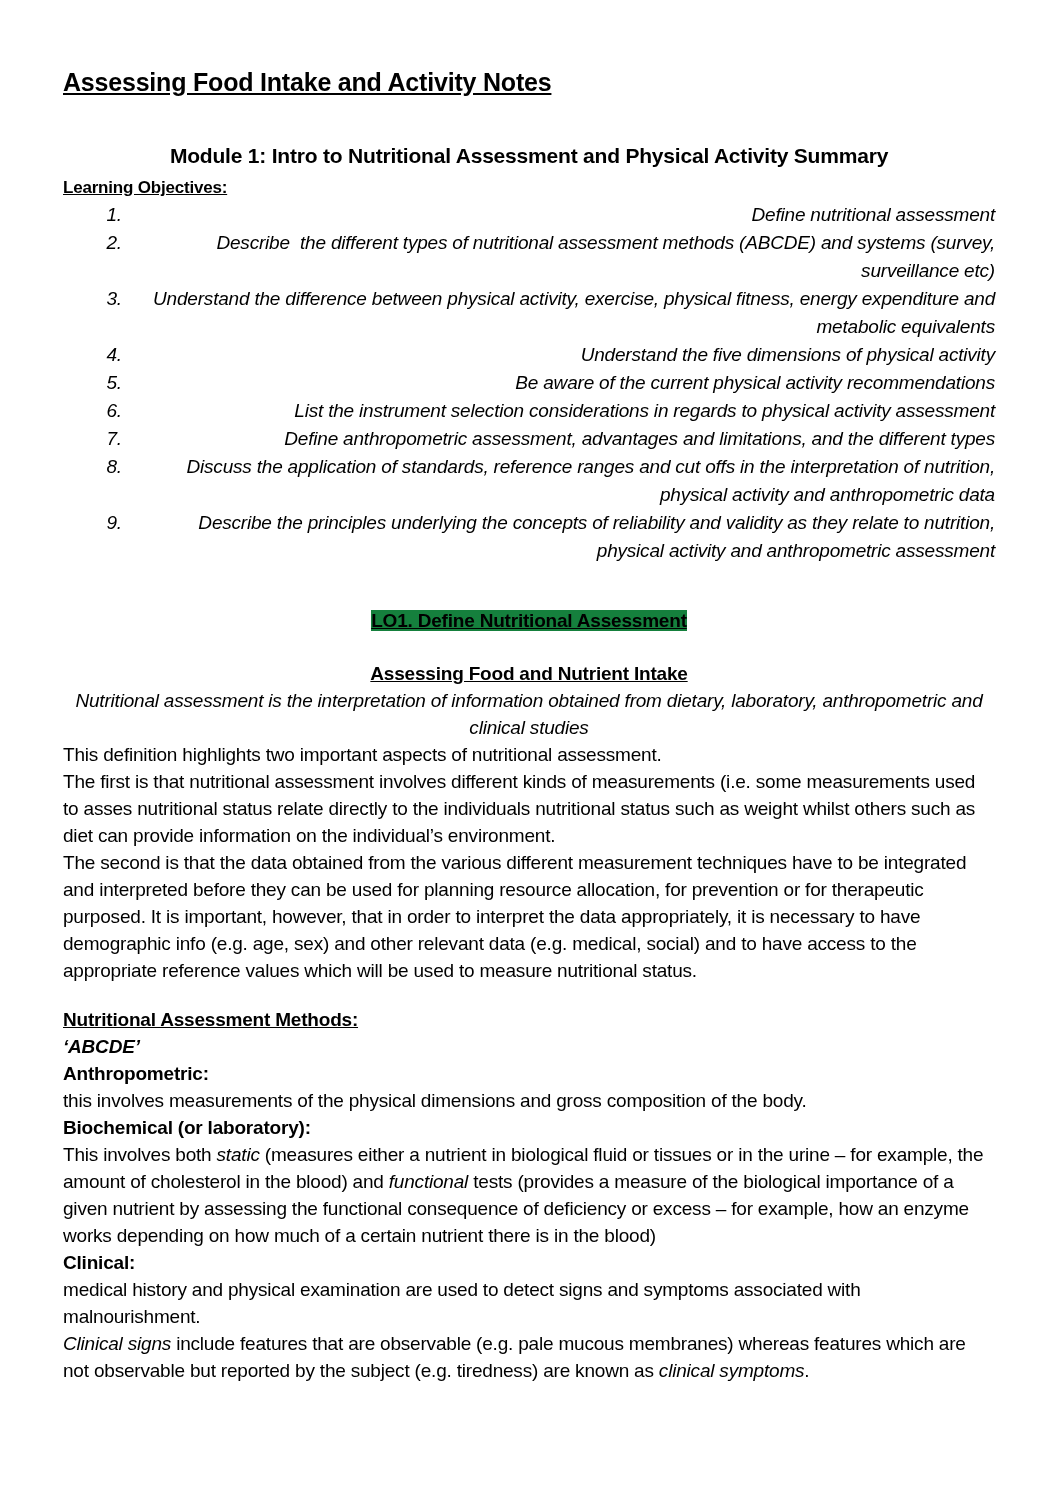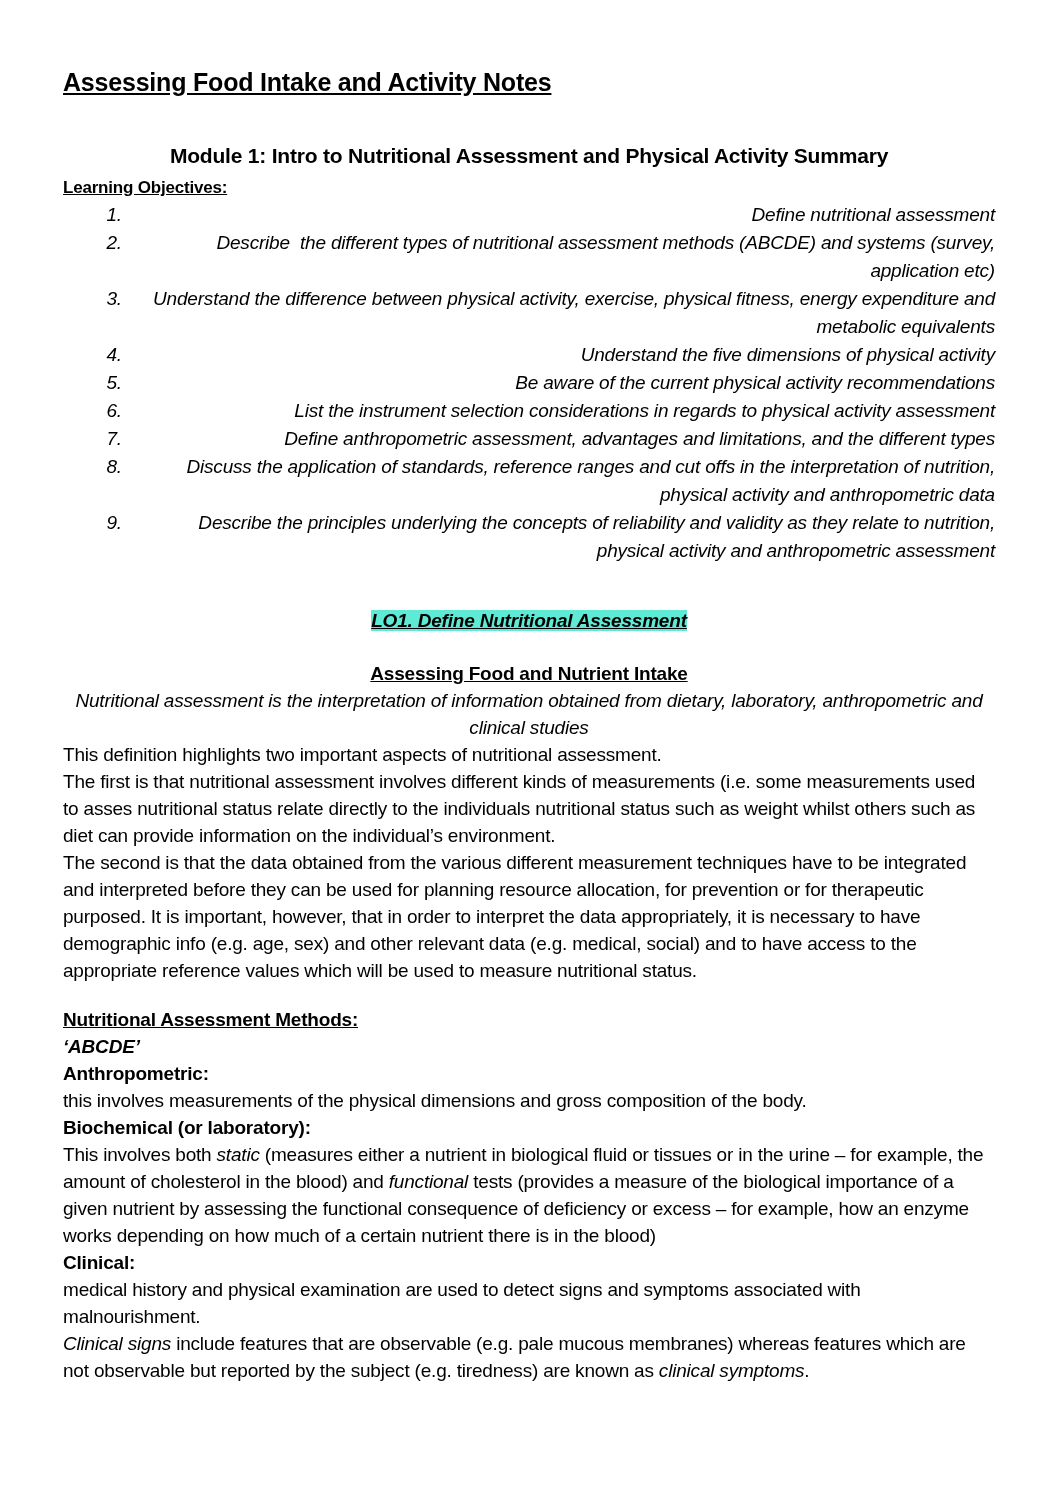--- a/index.html
+++ b/index.html
@@ -56,31 +56,31 @@
 <div class="page">
 
   <h1 class="title"><span class="u">Assessing Food Intake and Activity Notes</span></h1>
 
   <h2 class="module">Module 1: Intro to Nutritional Assessment and Physical Activity Summary</h2>
 
   <div class="lo-label"><span class="bold u">Learning Objectives:</span></div>
 
   <ol class="objectives">
     <li>Define nutritional assessment</li>
-    <li>Describe  the different types of nutritional assessment methods (ABCDE) and systems (survey, application etc)</li>
+    <li>Describe  the different types of nutritional assessment methods (ABCDE) and systems (survey, surveillance etc)</li>
     <li>Understand the difference between physical activity, exercise, physical fitness, energy expenditure and metabolic equivalents</li>
     <li>Understand the five dimensions of physical activity</li>
     <li>Be aware of the current physical activity recommendations</li>
     <li>List the instrument selection considerations in regards to physical activity assessment</li>
     <li>Define anthropometric assessment, advantages and limitations, and the different types</li>
     <li>Discuss the application of standards, reference ranges and cut offs in the interpretation of nutrition, physical activity and anthropometric data</li>
     <li>Describe the principles underlying the concepts of reliability and validity as they relate to nutrition, physical activity and anthropometric assessment</li>
   </ol>
 
-  <div class="center lo1-heading"><span class="hl bold u" style="background-color: #5eead4; font-style: italic;">LO1. Define Nutritional Assessment</span></div>
+  <div class="center lo1-heading"><span class="hl bold u" style="background-color: #15803d;">LO1. Define Nutritional Assessment</span></div>
 
   <div class="center subheading"><span class="bold u">Assessing Food and Nutrient Intake</span></div>
 
   <div class="center italic definition">Nutritional assessment is the interpretation of information obtained from dietary, laboratory, anthropometric and clinical studies</div>
 
   <p class="body-par">This definition highlights two important aspects of nutritional assessment.</p>
   <p class="body-par">The first is that nutritional assessment involves different kinds of measurements (i.e. some measurements used to asses nutritional status relate directly to the individuals nutritional status such as weight whilst others such as diet can provide information on the individual’s environment.</p>
   <p class="body-par">The second is that the data obtained from the various different measurement techniques have to be integrated and interpreted before they can be used for planning resource allocation, for prevention or for therapeutic purposed. It is important, however, that in order to interpret the data appropriately, it is necessary to have demographic info (e.g. age, sex) and other relevant data (e.g. medical, social) and to have access to the appropriate reference values which will be used to measure nutritional status.</p>
 
 

